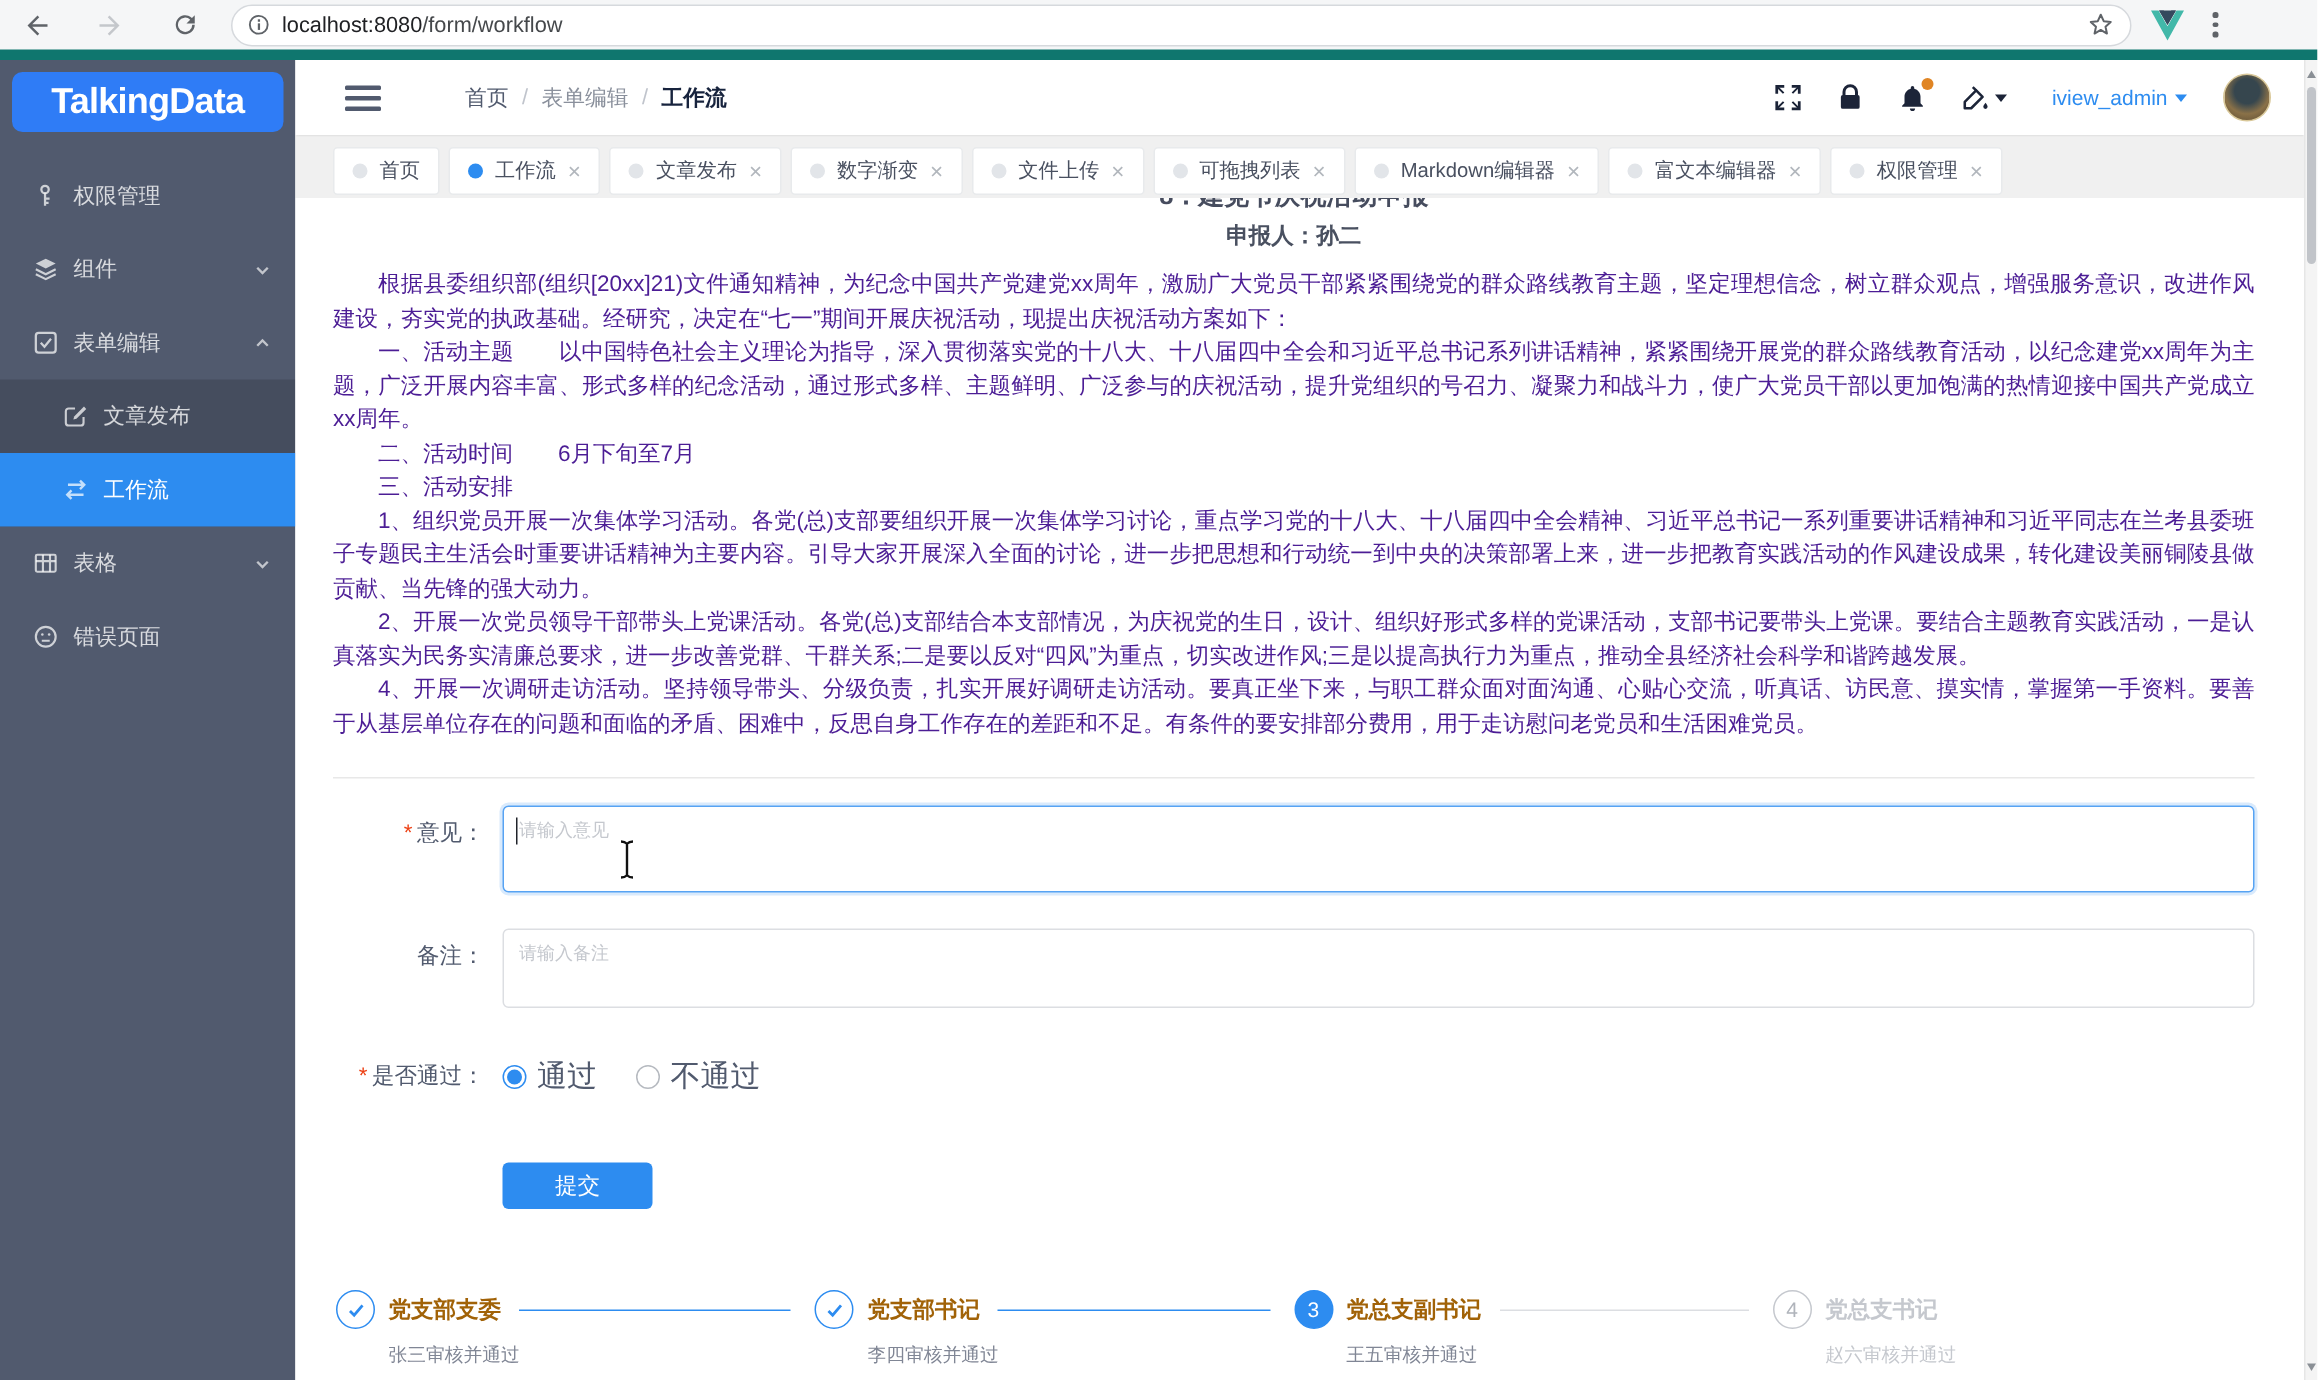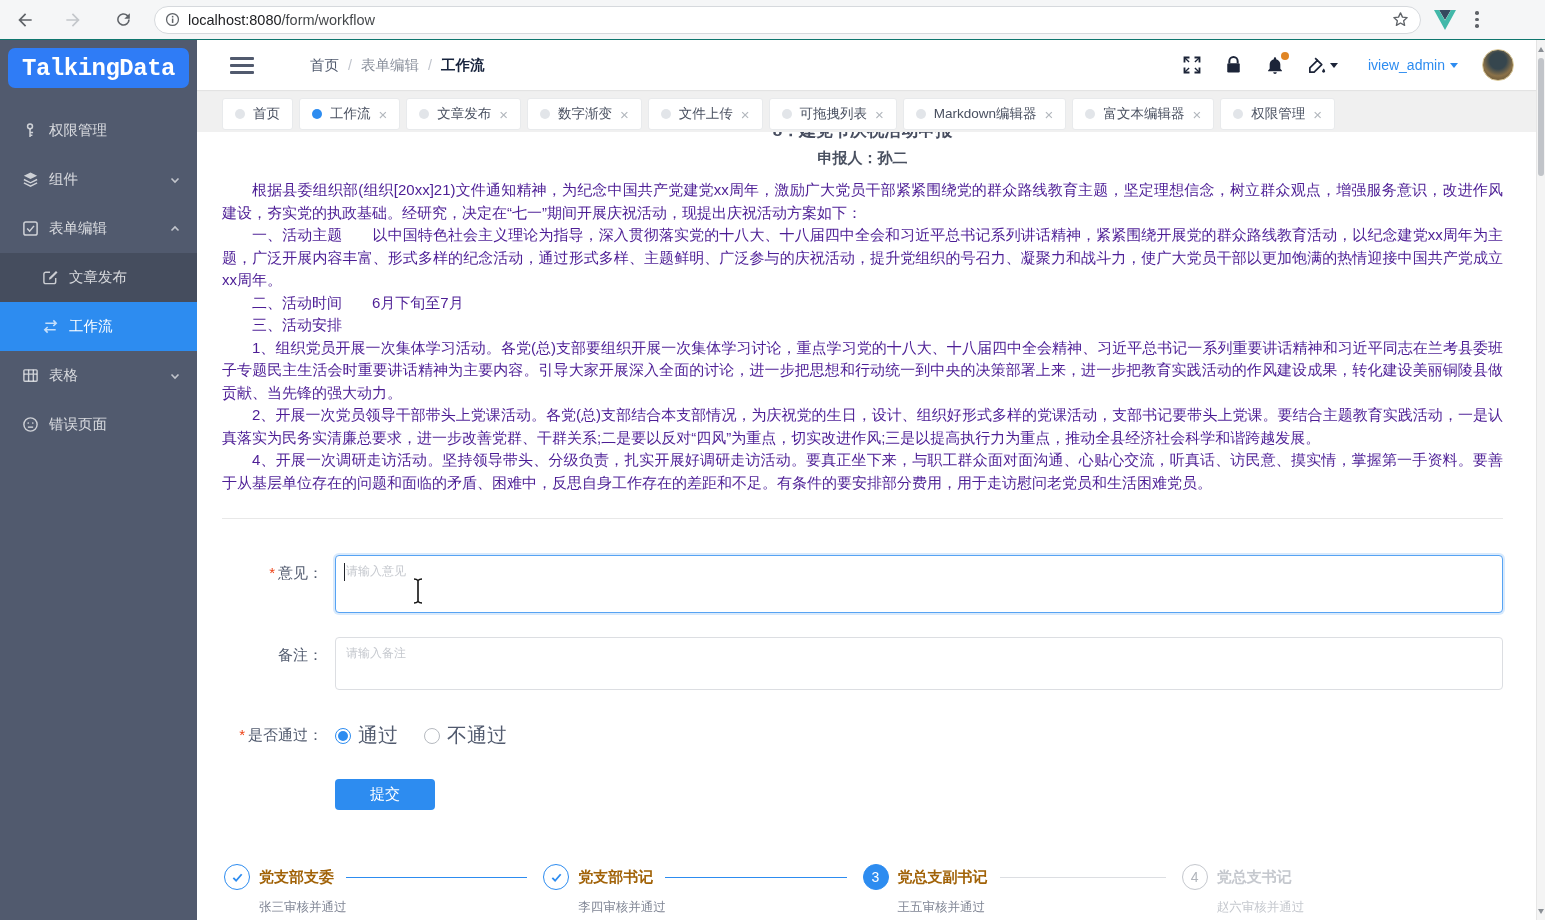--- a/index.html
+++ b/index.html
@@ -1,33 +1,33 @@
 <!DOCTYPE html>
 <html><head>
 <meta charset="utf-8">
 <style>
   *{box-sizing:border-box;margin:0;padding:0}
   html,body{width:1545px;height:920px;overflow:hidden;font-family:"Liberation Sans",sans-serif}
   body{position:relative;background:#fff}
   svg{display:block}
 
   
-  .browser-bar{position:absolute;top:0;left:0;width:1545px;height:40px;background:#f5f6f7;border-bottom:1px solid #0f766e;display:flex;align-items:center}
+  .browser-bar{position:absolute;top:0;left:0;width:1545px;height:40px;background:#f5f6f7;border-bottom:7px solid #0f766e;display:flex;align-items:center}
   .nav-btn{width:34px;height:34px;display:flex;align-items:center;justify-content:center;flex:none}
   .nav-btn.back{margin-left:8px}
   .addr-bar{margin-left:14px;width:1267px;height:28px;background:#fff;border:1px solid #d6d9dd;border-radius:14px;display:flex;align-items:center;padding:0 10px}
   .addr-url{font-size:14.5px;margin-left:8px;flex:1;color:#202124;white-space:nowrap;overflow:hidden}
   .addr-url .path{color:#45484b}
   .chrome-right{display:flex;align-items:center;margin-left:12px;gap:18px}
   .dots{display:flex;flex-direction:column;gap:3px}
   .dots i{width:3.5px;height:3.5px;border-radius:50%;background:#5f6368}
 
   
   .sidebar{position:absolute;top:40px;left:0;width:197px;bottom:0;background:#515a6e}
-  .logo{margin:8px;height:40px;background:#2f7cf6;border-radius:7px;display:flex;align-items:center;justify-content:center;color:#fff;font-weight:800;font-size:24px;letter-spacing:-.5px;font-family:Liberation Mono, monospace}
+  .logo{margin:8px;height:40px;background:#2f7cf6;border-radius:7px;display:flex;align-items:center;justify-content:center;color:#fff;font-weight:800;font-size:24px;letter-spacing:-.5px;font-family:Liberation Sans, sans-serif}
   .menu{margin-top:18px}
   .menu-item{height:49px;display:flex;align-items:center;padding:0 16px 0 22px;color:rgba(255,255,255,.78);font-size:14.5px;cursor:pointer}
   .menu-item .mi-icon{margin-right:10px;flex:none;color:rgba(255,255,255,.72)}
   .menu-item .mi-label{flex:1}
   .submenu{background:rgba(0,0,0,.14)}
   .submenu .menu-item{padding-left:42px}
   .menu-item.active{background:#2d8cf0;color:#fff}
   .chev{flex:none;color:rgba(255,255,255,.65)}
 
   
@@ -58,40 +58,40 @@
 
   
   .content{flex:1;background:#fff;overflow:hidden;padding:0 33px 0 25px;position:relative}
   .doc-title{margin-top:-13px;text-align:center;font-size:17px;font-weight:bold;color:#464c5e;line-height:24px}
   .applicant{margin-top:4px;text-align:center;font-size:15px;font-weight:bold;color:#495060;line-height:22px}
   .doc{margin-top:10px}
   .doc p{font-size:15px;line-height:22.5px;color:#4c1d95;text-align:justify;text-indent:2em}
   .divider{margin-top:24px;border-top:1px solid #e8e8e8}
 
   .form-row{display:flex;margin-top:24px}
-  .form-row.first{margin-top:36px}
+  .form-row.first{margin-top:18px}
   .form-label{width:113px;flex:none;text-align:right;padding:9px 12px 0 0;font-size:15px;color:#515a6e;white-space:nowrap}
   .req{color:#ed4014;margin-right:3px}
   .form-control{flex:1;position:relative}
   textarea{width:100%;resize:none;border:1px solid #dcdee2;border-radius:4px;padding:7px 10px;font-size:12px;color:#495060;font-family:inherit;outline:none;background:#fff;display:block}
   textarea::placeholder{color:#c5c8ce}
   #opinion{height:58px;border-color:#57a3f3;box-shadow:0 0 0 2px rgba(45,140,240,.18)}
   #remark{height:53px}
   .fake-caret{position:absolute;left:9px;top:8px;width:1px;height:18px;background:#20232a}
   .ibeam{position:absolute;left:76px;top:22px}
 
   .radio-row{margin-top:32px;align-items:center}
   .radio-row .form-label{padding-top:0}
   .radio-group{display:flex;align-items:center;gap:26px}
   .radio{display:flex;align-items:center;gap:7px;font-size:20px;color:#515a6e;cursor:pointer}
   .radio-circle{width:16px;height:16px;border-radius:50%;border:1px solid #b6bac0;background:#fff;display:flex;align-items:center;justify-content:center}
   .radio.checked .radio-circle{border-color:#2d8cf0}
   .radio.checked .radio-circle i{width:10px;height:10px;border-radius:50%;background:#2d8cf0}
 
-  .submit-row{margin-top:30px;padding-left:113px}
+  .submit-row{margin-top:44px;padding-left:113px}
   .btn-primary{width:100px;height:31px;background:#2d8cf0;color:#fff;border:none;border-radius:4px;font-size:15px;font-family:inherit;cursor:pointer}
 
   
   .steps{display:flex;margin:54px 2px 0 2px}
   .step{flex:1;min-width:0}
   .step-head{display:flex;align-items:center}
   .step-circle{width:26px;height:26px;border-radius:50%;display:flex;align-items:center;justify-content:center;flex:none;font-size:14px;background:#fff}
   .step-finish .step-circle{border:1px solid #2d8cf0;color:#2d8cf0}
   .step-process .step-circle{background:#2d8cf0;border:1px solid #2d8cf0;color:#fff}
   .step-wait .step-circle{border:1px solid #c5c8ce;color:#b0b4bb}

